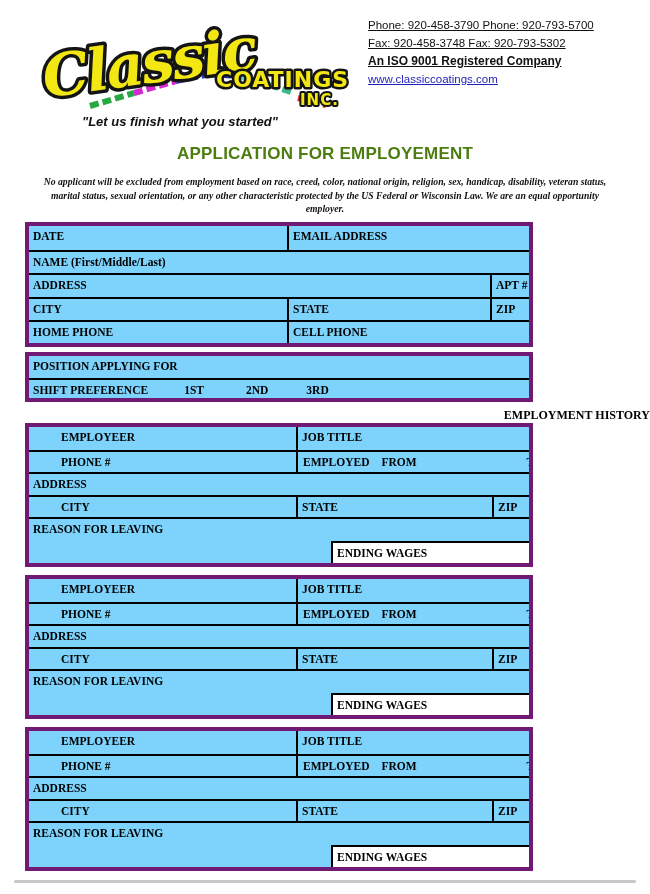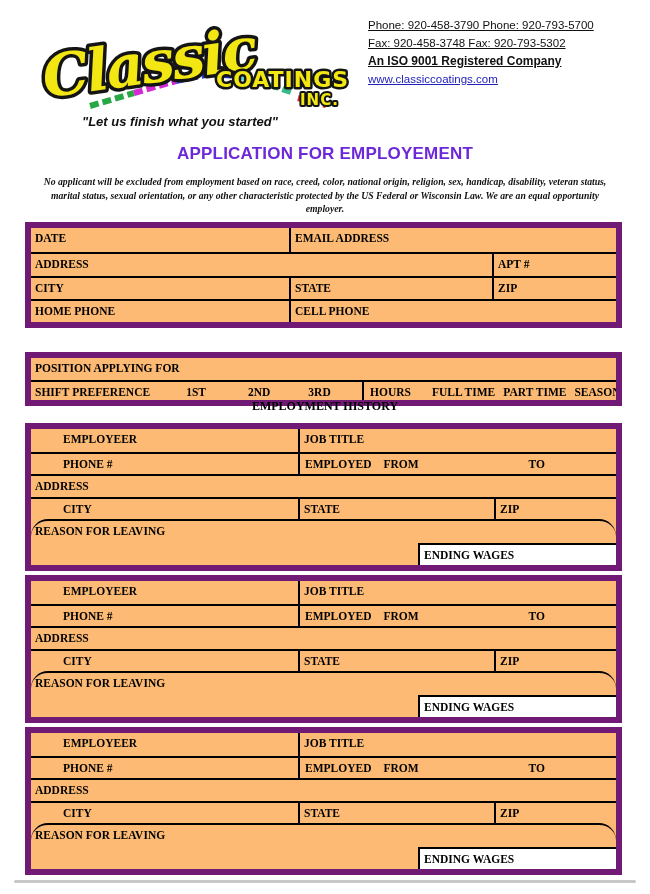--- a/index.html
+++ b/index.html
@@ -20,52 +20,52 @@
     position:absolute; left:368px; top:16px; width:262px;
     font-family:"Liberation Sans", sans-serif;
     font-size:11.5px; color:#111; line-height:18px;text-decoration:underline;
   }
   .contact .iso { font-weight:bold; font-size:12px; }
   .contact .site { text-decoration:underline; cursor:pointer; }
   
   .form-title {
     position:absolute; left:0; right:0; top:144px; text-align:center;
     font-family:"Liberation Sans", sans-serif; font-weight:bold;
-    font-size:17px; letter-spacing:.2px; color:#6d28d9;
+    font-size:17px; letter-spacing:.2px; color:#4d7c0f;
   }
   .disclaimer {
     position:absolute; left:36px; top:175px; width:578px; text-align:center;
     font-family:Liberation Serif, serif; font-weight:bold;
     font-style:italic; font-size:9.7px; line-height:13.5px; color:#111;
   }
   
   .tbl {
-    position:absolute; left:25px; width:597px;
-    border:6px solid #701a75; background:#fdba74;
+    position:absolute; left:25px; width:508px;
+    border:4px solid #701a75; background:#7dd3fc;
   }
   .trow { display:flex; }
   .trow + .trow { border-top:2px solid #000; }
   .tcell { overflow:hidden; position:relative; }
   .tcell + .tcell { border-left:2px solid #000; }
   .grow { flex:1 1 auto; }
   .lbl {
     display:inline-block; font-weight:bold; font-size:11.5px;
     padding:3px 0 0 4px; white-space:nowrap; line-height:14px;
   }
-  .h24 { height:24px; } .h23 { height:23px; } .h22 { height:22px; } .h20 { height:20px; } .h46 { height:46px;border-radius:17px; }
+  .h24 { height:24px; } .h23 { height:23px; } .h22 { height:22px; } .h20 { height:20px;flex-direction:column; } .h46 { height:46px; }
   .w258 { width:258px; flex:0 0 258px; }
   .w203 { width:203px; flex:0 0 203px; }
   .w461 { width:461px; flex:0 0 461px; }
   .w267 { width:267px; flex:0 0 267px;padding-left:28px; }
   .w196 { width:196px; flex:0 0 196px; }
   .w331 { width:331px; flex:0 0 331px; }
   .opts { display:flex; align-items:flex-start; }
   .opt { font-weight:bold; font-size:11.5px; line-height:14px; padding-top:3px; white-space:nowrap; }
   .emp-heading {
-    position:absolute; left:0; right:0; top:399px; text-align:center;
+    position:absolute; left:0; right:0; top:408px; text-align:right;
     font-weight:bold; font-size:12px; color:#000;
   }
   .wages-box {
     position:absolute; right:0; bottom:0; width:198px; height:22px;
     border-left:2px solid #000; border-top:2px solid #000; background:#fff;
   }
   .page-edge {
     position:absolute; left:14px; top:880px; width:622px; height:3px;
     background:#c8c8c8; border-radius:2px;
   }
@@ -105,20 +105,25 @@
 
   <div class="tbl" style="top:222px">
     <div class="trow h24">
       <div class="tcell w258">
         <span class="lbl">DATE</span>
       </div>
       <div class="tcell grow">
         <span class="lbl">EMAIL ADDRESS</span>
       </div>
     </div>
+    <div class="trow h23">
+      <div class="tcell grow">
+        <span class="lbl">NAME (First/Middle/Last)</span>
+      </div>
+    </div>
     <div class="trow h24">
       <div class="tcell w461">
         <span class="lbl">ADDRESS</span>
       </div>
       <div class="tcell grow">
         <span class="lbl">APT #</span>
       </div>
     </div>
     <div class="trow h23">
       <div class="tcell w258">

